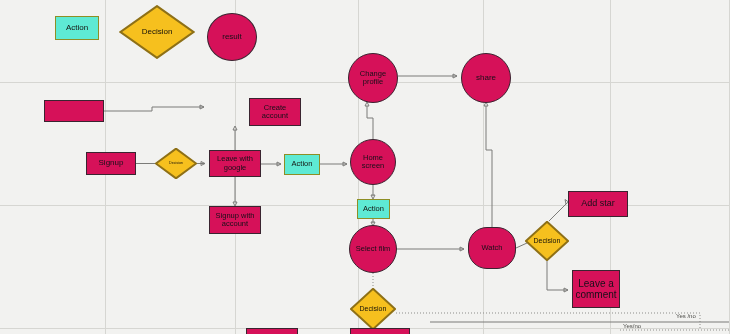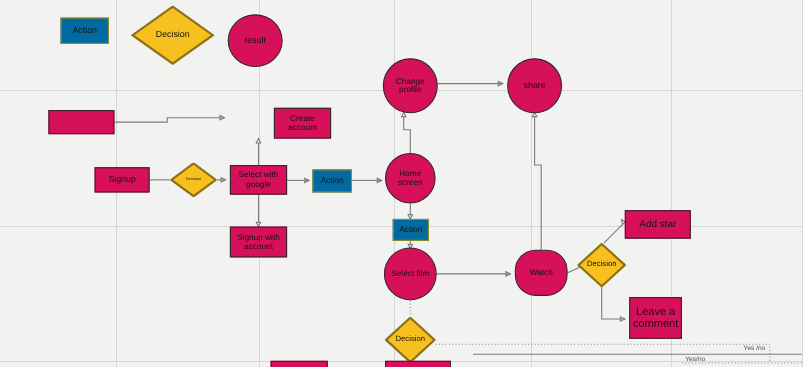--- a/index.html
+++ b/index.html
@@ -13,21 +13,21 @@
   svg.layer{position:absolute;left:0;top:0;width:730px;height:334px;}
   
   .gridline{stroke:#d6d6d2;stroke-width:1;shape-rendering:crispEdges;}
   
   .node{position:absolute;box-sizing:border-box;display:flex;align-items:center;
         justify-content:center;text-align:center;line-height:1.1;}
   .node span{display:block;pointer-events:none;}
   .pink{background:#d4145a;background:#d61159;border:1px solid #3a2430;color:#171018;}
   .rect{border-radius:0;}
   .ellipse{border-radius:50%;}
-  .yellow{background:#0369a1;border:1px solid #8e8e25;color:#151510;}
+  .yellow{background:#5eead4;border:1px solid #8e8e25;color:#151510;}
   .diamond-wrap{position:absolute;}
   .diamond-wrap .dshape{position:absolute;left:0;top:0;width:100%;height:100%;}
   .diamond-wrap .dtext{position:absolute;left:0;top:0;width:100%;height:100%;
         display:flex;align-items:center;justify-content:center;text-align:center;
         line-height:1.1;color:#14100a;}
   .edge{stroke:#7b7b78;stroke-width:1;fill:none;}
   .edge-dot{stroke:#8d8d8a;stroke-width:1;fill:none;stroke-dasharray:1 2;}
   .edge-lbl{font-size:6px;fill:#4a4a46;font-family:"Liberation Sans",sans-serif;}
 </style>
 </head>
@@ -137,21 +137,21 @@
       <div class="node rect pink" style="left: 86px; top: 152px; width: 50px; height: 23px; font-size: 8px;">
         <span>Signup</span>
       </div>
       <div class="diamond-wrap" style="left: 155px; top: 148px; width: 42px; height: 31px;">
         <svg class="dshape" viewBox="0 0 100 100" preserveAspectRatio="none">
           <polygon points="50,2 98,50 50,98 2,50" fill="#f6c01e" stroke="#8e7016" stroke-width="2" vector-effect="non-scaling-stroke"></polygon>
         </svg>
         <div class="dtext" style="font-size: 3.6px;">Decision</div>
       </div>
       <div class="node rect pink" style="left: 209px; top: 150px; width: 52px; height: 27px; font-size: 7.5px;">
-        <span>Select with google</span>
+        <span>Leave with google</span>
       </div>
       <div class="node rect yellow" style="left: 284px; top: 154px; width: 36px; height: 21px; font-size: 7.5px;">
         <span>Action</span>
       </div>
       <div class="node rect pink" style="left: 209px; top: 206px; width: 52px; height: 28px; font-size: 7.5px;">
         <span>Signup with account</span>
       </div>
       <div class="node ellipse pink" style="left: 350px; top: 139px; width: 46px; height: 46px; font-size: 7.5px;">
         <span>Home screen</span>
       </div>

